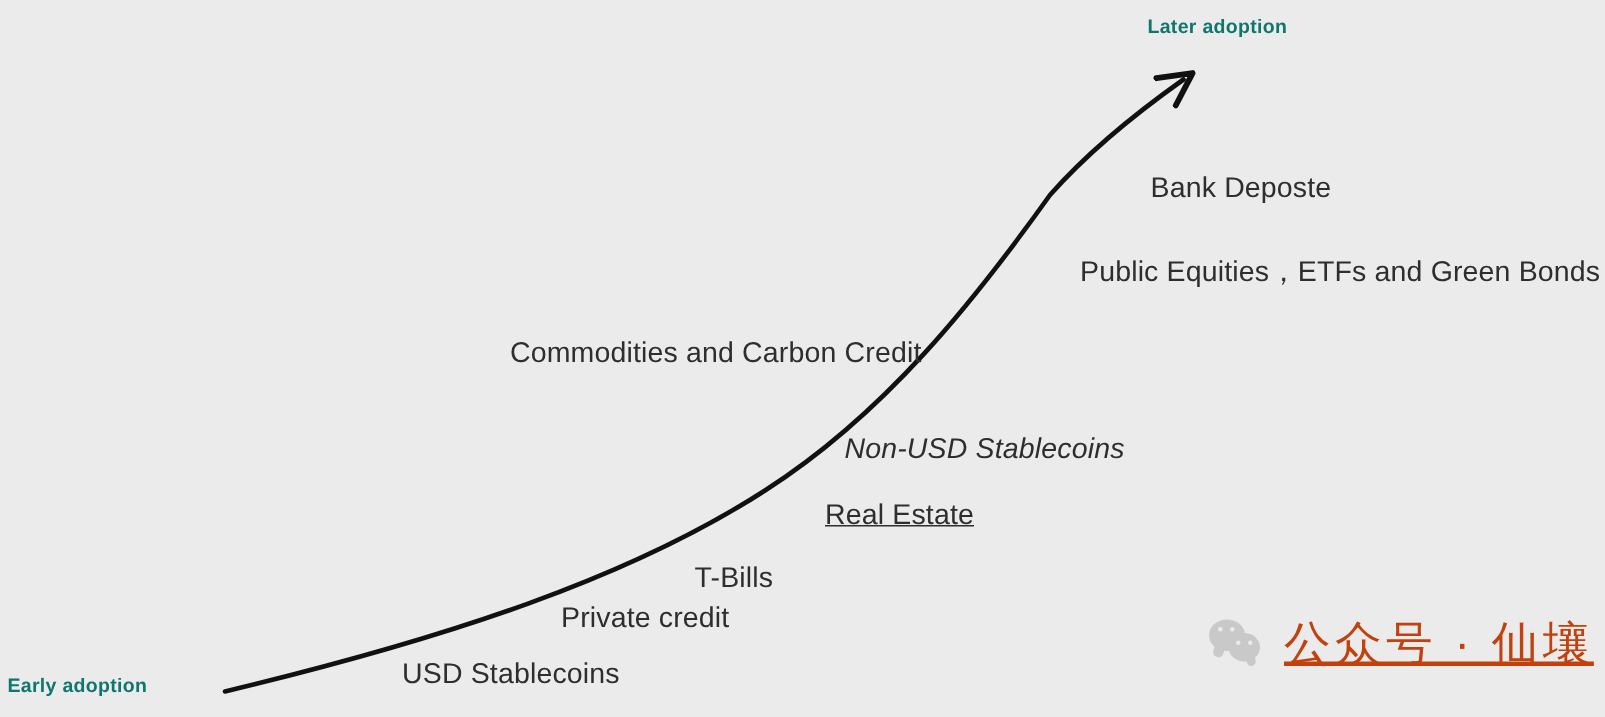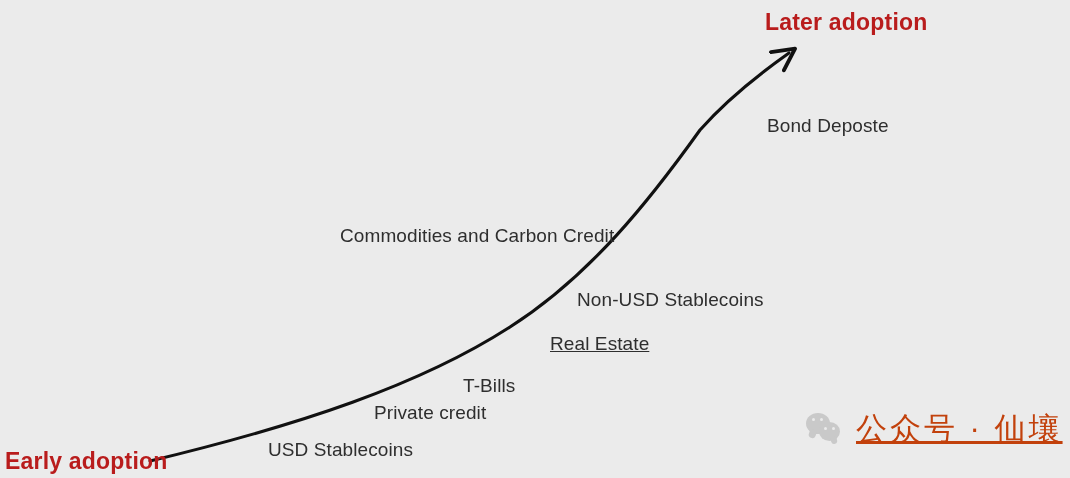--- a/index.html
+++ b/index.html
@@ -28,22 +28,22 @@
     white-space: nowrap;
     color: #2e2e2e;
     font-size: 19px;
     font-weight: 400;
     letter-spacing: 0.1px;
     line-height: 1;
   }
   .endpoint-label {
     position: absolute;
     white-space: nowrap;
-    color: #b91c1c;
-    font-size: 23px;
+    color: #0f766e;
+    font-size: 13px;
     font-weight: 700;
     letter-spacing: 0.2px;
     line-height: 1;
   }
   #watermark {
     position: absolute;
     left: 806px;
     top: 411px;
     display: flex;
     align-items: center;
@@ -126,27 +126,28 @@
   <div class="endpoint-label" style="left:765px; top:11px;">Later adoption</div>
 
   <div class="label" style="left:268px; top:440px;">USD Stablecoins</div>
 
   <div class="label" style="left:374px; top:403px;">Private credit</div>
 
   <div class="label" style="left:463px; top:376px;">T-Bills</div>
 
   <div class="label" style="left:550px; top:334px;text-decoration:underline;">Real Estate</div>
 
-  <div class="label" style="left:577px; top:290px;">Non-USD Stablecoins</div>
+  <div class="label" style="left:563px; top:290px;font-style:italic;">Non-USD Stablecoins</div>
 
   <div class="label" style="left:340px; top:226px;text-align:center;">Commodities and Carbon Credit</div>
 
 
+  <div class="label" style="left:720px; top:172px;">Public Equities，ETFs and Green Bonds</div>
 
-  <div class="label" style="left:767px; top:116px;">Bond Deposte</div>
+  <div class="label" style="left:767px; top:116px;">Bank Deposte</div>
 
   <div id="watermark">
     <span class="wm-icon">
       <span class="b1"></span>
       <span class="b2"></span>
       <span class="dot" style="left:6px;  top:7px;"></span>
       <span class="dot" style="left:14px; top:7px;"></span>
       <span class="dot" style="left:18px; top:16px;"></span>
       <span class="dot" style="left:26px; top:16px;"></span>
     </span>

